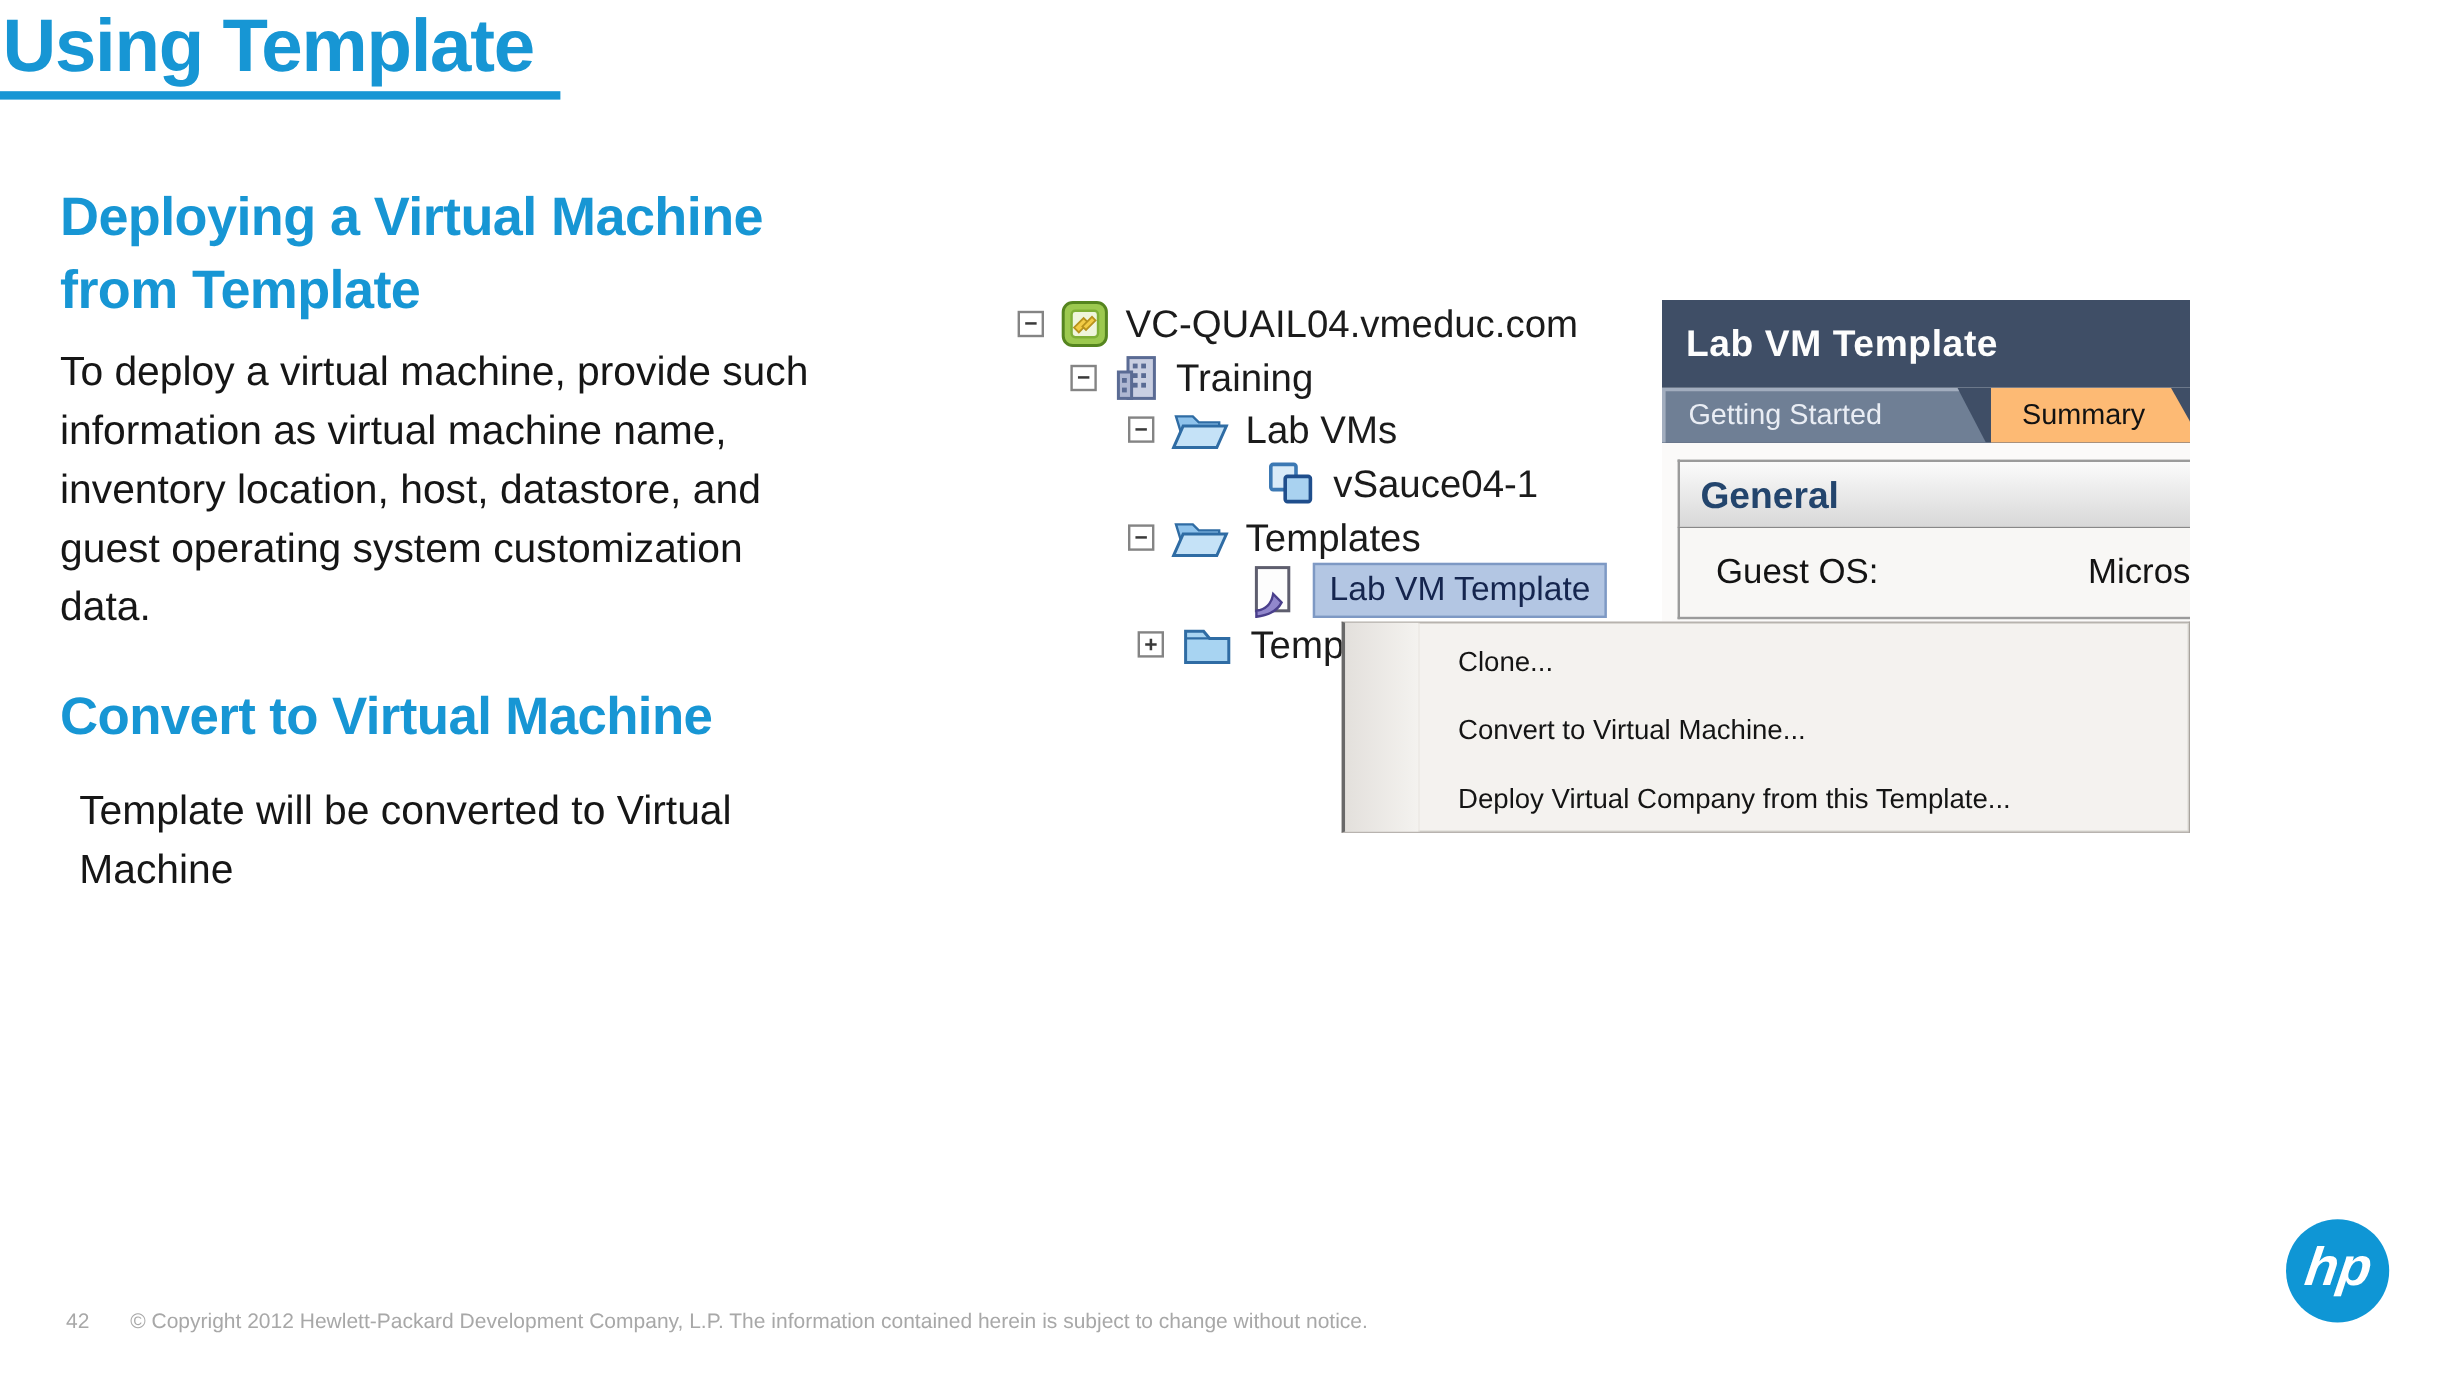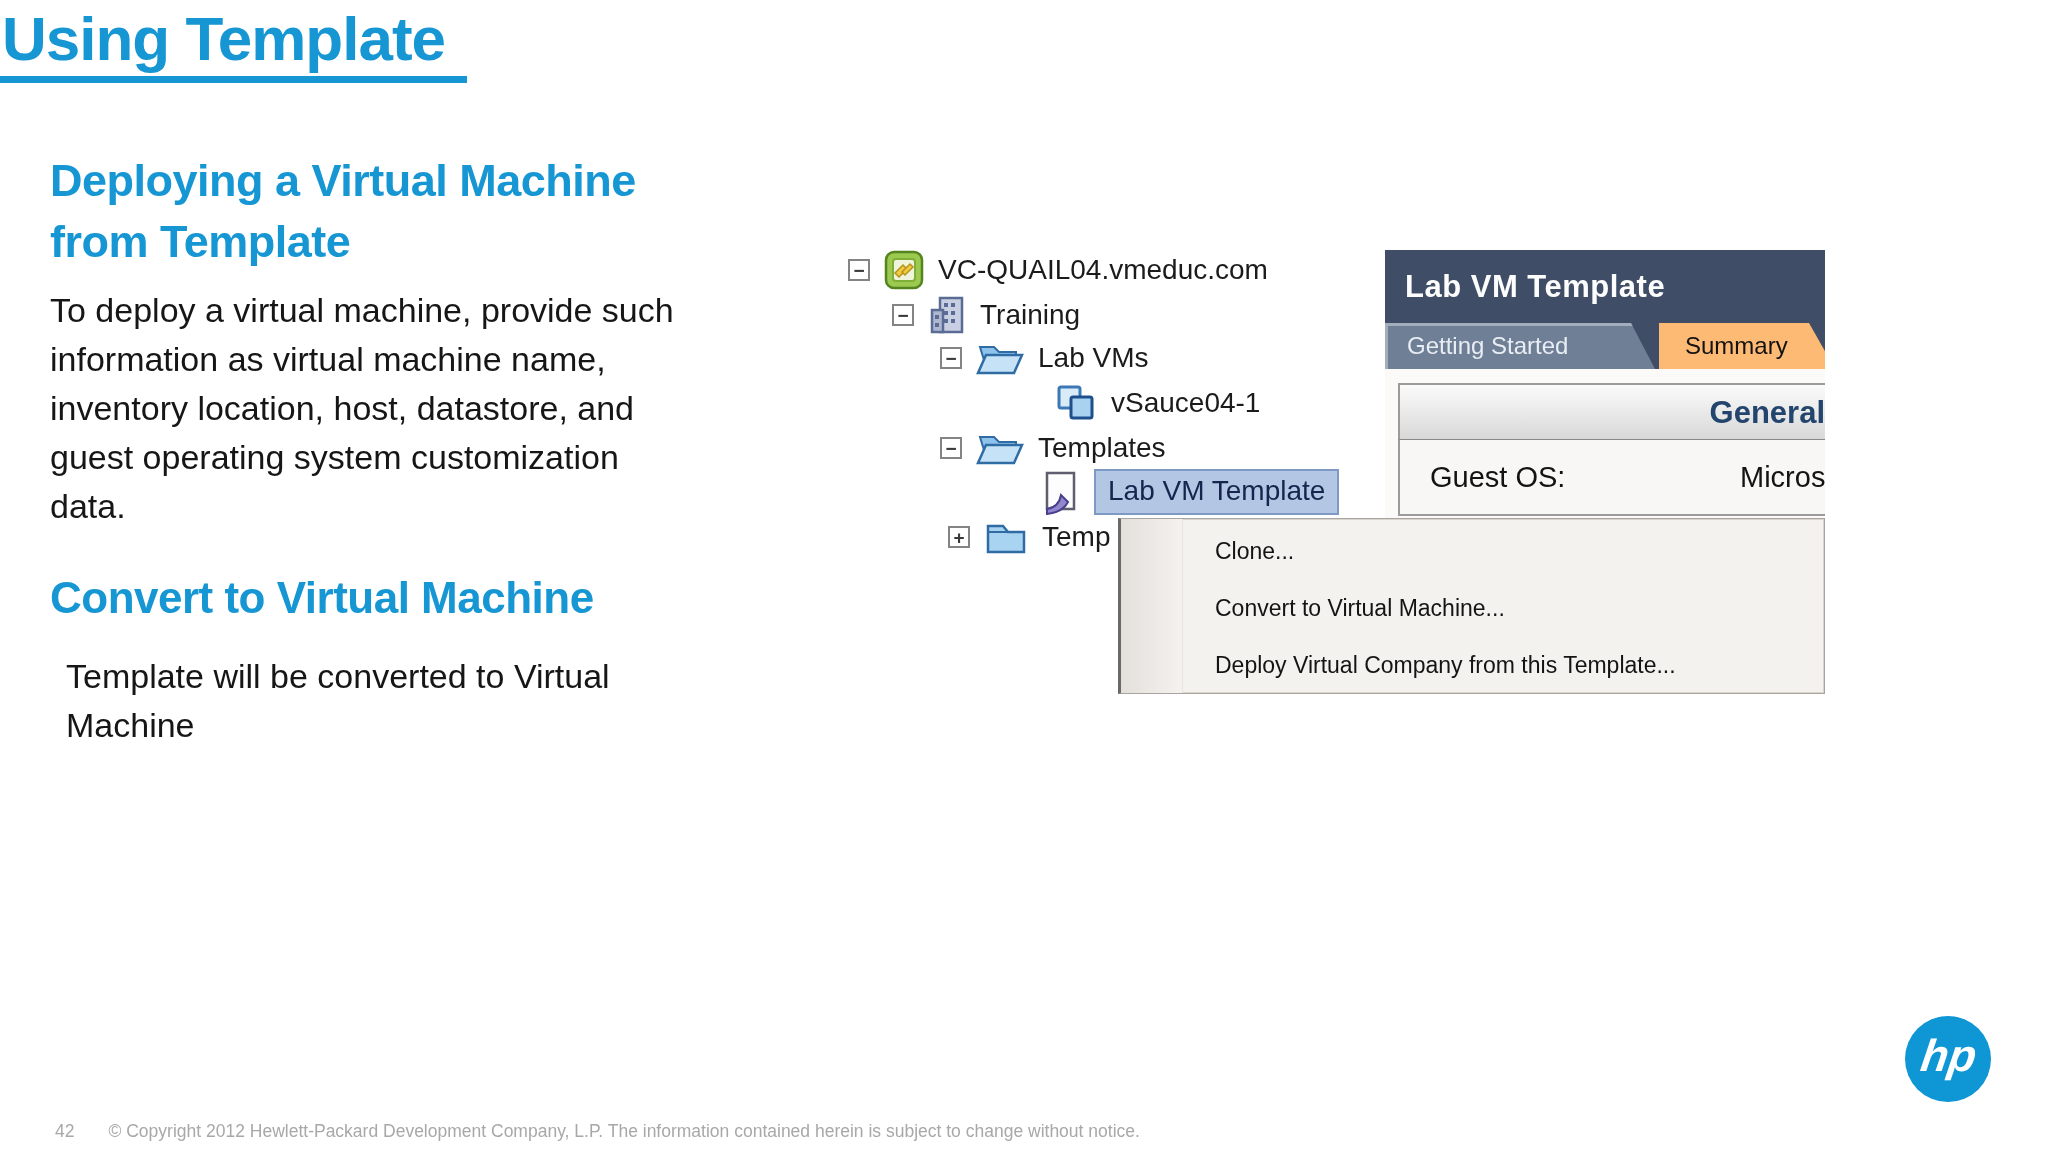--- a/index.html
+++ b/index.html
@@ -14,58 +14,58 @@
   .left-col { position:absolute; left:50px; top:150px; width:632px; }
   .h-blue { font-size:45px; font-weight:bold; color:#1796D4; line-height:1.36; letter-spacing:-0.5px; }
   .body-text { font-size:34px; color:#161616; line-height:1.44; margin-top:14px; }
   .h-blue2 { margin-top:38px; font-size:44px; font-weight:bold; color:#1796D4; line-height:1.3; letter-spacing:-0.5px; }
   .body-text2 { font-size:34px; color:#161616; line-height:1.44; margin:26px 0 0 16px; width:590px; }
 
   
   .shot { position:absolute; left:840px; top:245px; width:985px; height:460px; }
 
   .tree-row { position:absolute; display:flex; align-items:center; gap:14px; height:44px; white-space:nowrap; }
-  .tree-label { font-size:28px; color:#1b1b1b; }
+  .tree-label { font-size:32px; color:#1b1b1b; }
   .expand-box { width:22px; height:22px; background:#fff; border:2px solid #848484;
     display:flex; align-items:center; justify-content:center;
     font-size:19px; font-weight:bold; color:#3a3a3a; line-height:1; flex:0 0 auto; }
   .sel-label { background:#B3C6E3; border:2px solid #7E99C4; color:#15254E;
     padding:4px 12px 6px 12px; font-size:28px; }
 
   
   .panel { position:absolute; left:545px; top:5px; width:440px; height:268px; overflow:hidden; }
   .panel-header { height:73px; background:#3F4E66; color:#FDFDFD; font-size:31px; font-weight:bold;
     padding:19px 0 0 20px; letter-spacing:0.5px; }
   .tab-row { position:relative; height:46px; background:#3F4E66; }
   .tab { position:absolute; top:0; height:46px; font-size:24px; line-height:46px; }
   .tab-inactive { left:0; width:270px; background:#6F7F95; color:#E9EDF4; padding-left:22px;
     clip-path:polygon(0 0, 246px 0, 270px 46px, 0 46px);
     box-shadow:inset 0 3px 0 #A2ADBE, inset 3px 0 0 #A2ADBE; }
   .tab-active { left:274px; width:176px; background:#fdba74; color:#121212; padding-left:26px;
     clip-path:polygon(0 0, 150px 0, 176px 46px, 0 46px); }
   .panel-content { height:149px; background:#FBFAF9; padding:14px 0 0 13px; }
   .general-bar { height:57px; background:linear-gradient(#FBFBFB,#D8D8D8);
     border:2px solid #9b9b9b; border-right:none; border-bottom:1px solid #888;
-    font-size:31px; font-weight:bold; color:#23456D; padding:10px 0 0 17px;text-align:right; }
+    font-size:31px; font-weight:bold; color:#23456D; padding:10px 0 0 17px; }
   .guest-row { position:relative; height:76px; background:#F8F7F5;
     border-left:2px solid #9b9b9b; border-bottom:2px solid #9b9b9b; font-size:29px; color:#131313; }
   .guest-label { position:absolute; left:30px; top:21px; }
   .guest-value { position:absolute; left:340px; top:21px; white-space:nowrap; }
 
   
   .ctx-menu { position:absolute; left:278px; top:273px; width:707px; height:176px; z-index:5;
     background:#F4F2EF; border:1px solid #A9A49E; border-left:3px solid #696969;
     box-shadow:0 0 0 1px #d8d5d0 inset; }
   .ctx-gutter { position:absolute; left:0; top:0; bottom:0; width:62px;
     background:linear-gradient(90deg,#E3E0DC,#F4F2EF); border-right:1px solid #e9e6e2; }
   .ctx-item { position:absolute; left:94px; height:44px; font-size:23px; color:#141414;
     line-height:44px; white-space:nowrap; cursor:default; }
 
   
-  .footer { position:absolute; left:55px; top:1121px; display:flex; gap:34px; align-items:center;
+  .footer { position:absolute; left:55px; top:1091px; display:flex; gap:34px; align-items:center;
     font-size:17.5px; color:#A8A8A8; }
   .hp-logo { position:absolute; left:1905px; top:1016px; width:86px; height:86px; border-radius:50%;
     background:#0F96D5; display:flex; align-items:center; justify-content:center; }
   .hp-logo span { color:#ffffff; font-size:45px; font-weight:bold; font-style:italic;
     transform:skewX(-8deg) translateY(-3px); letter-spacing:0px; }
 
   svg { display:block; flex:0 0 auto; }
 </style>
 </head>
 <body>

